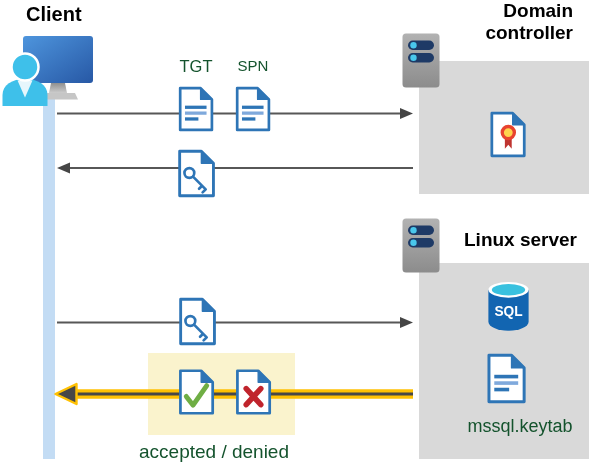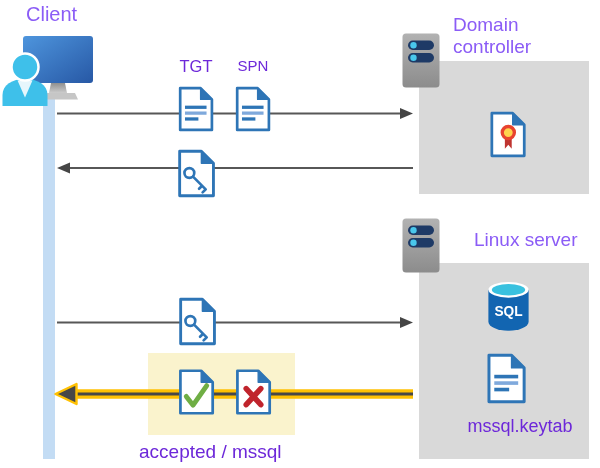--- a/index.html
+++ b/index.html
@@ -6,22 +6,22 @@
   .canvas{
     position:relative;width:600px;height:468px;background:#ffffff;overflow:hidden;
     font-family:"Liberation Sans","DejaVu Sans",sans-serif;
   }
   .abs{position:absolute;}
   .gray-box{background:#d9d9d9;z-index:1;}
   .highlight-box{background:#faf3cd;z-index:1;}
   .lifeline{background:#c3dcf4;z-index:1;}
   .arrows{z-index:2;}
   .icon{z-index:3;}
-  .lbl{z-index:4;color:#6d28d9;white-space:nowrap;}
-  .lbl-bold{font-weight:normal;color:#8b5cf6;}
+  .lbl{z-index:4;color:#14532d;white-space:nowrap;}
+  .lbl-bold{font-weight:bold;color:#000000;}
   .ctr{text-align:center;}
 </style>
 </head>
 <body>
 
 <div class="canvas">
 
   <div class="abs gray-box" style="left:419px;top:61px;width:170px;height:133px;"></div>
   <div class="abs gray-box" style="left:419px;top:263px;width:170px;height:196px;"></div>
   <div class="abs highlight-box" style="left:148px;top:353px;width:147px;height:82px;"></div>
@@ -156,20 +156,20 @@
     <path d="M9.5 28.5 L16.5 37.5 L30.5 17.5" fill="none" stroke="#6fae44" stroke-width="5" stroke-linecap="round" stroke-linejoin="round"></path>
   </svg>
 
   <svg class="abs icon" style="left:234px;top:368px;" width="39" height="48" viewBox="0 0 40 48">
     <path d="M3.5 2.2 H24.8 L36.6 14 V45.8 H3.5 Z" fill="#ffffff" stroke="#2e75b6" stroke-width="2.8" stroke-linejoin="round"></path>
     <path d="M24.8 2.2 V14 H36.6 Z" fill="#2e75b6" stroke="#2e75b6" stroke-width="1.4" stroke-linejoin="round"></path>
     <path d="M12.5 20.5 L27.5 37 M27.5 20.5 L12.5 37" fill="none" stroke="#c0242c" stroke-width="5.6" stroke-linecap="round"></path>
   </svg>
 
   <div class="abs lbl lbl-bold" style="left:26px;top:3px;font-size:20px;">Client</div>
-  <div class="abs lbl lbl-bold" style="left:453px;top:14px;font-size:19px;line-height:22px;width:120px;white-space:normal;">Domain controller</div>
-  <div class="abs lbl lbl-bold" style="left:474px;top:229px;font-size:19px;">Linux server</div>
+  <div class="abs lbl lbl-bold" style="left:453px;top:0;font-size:19px;line-height:22px;width:120px;white-space:normal;text-align:right;">Domain controller</div>
+  <div class="abs lbl lbl-bold" style="left:464px;top:229px;font-size:19px;">Linux server</div>
   <div class="abs lbl ctr" style="left:174px;top:57px;width:44px;font-size:16.5px;">TGT</div>
   <div class="abs lbl ctr" style="left:231px;top:57px;width:44px;font-size:15px;">SPN</div>
   <div class="abs lbl ctr" style="left:419px;top:416px;width:202px;font-size:18px;">mssql.keytab</div>
-  <div class="abs lbl" style="left:139px;top:441px;font-size:19px;">accepted / mssql</div>
+  <div class="abs lbl" style="left:139px;top:441px;font-size:19px;">accepted / denied</div>
 
 </div>
 
 </body></html>

